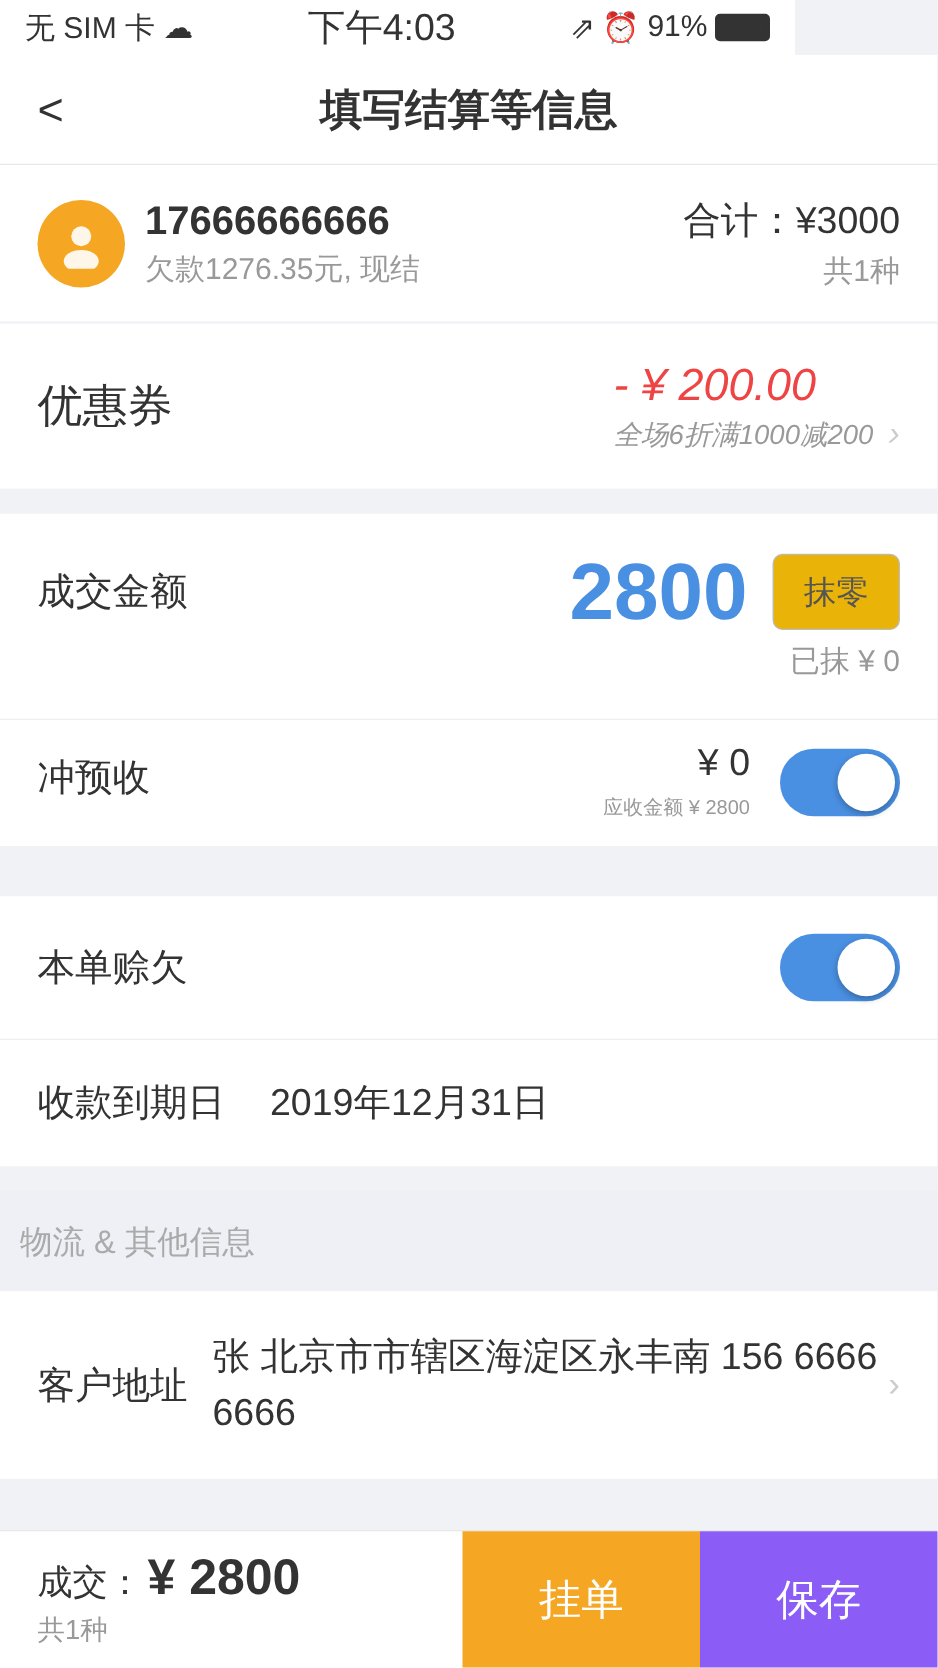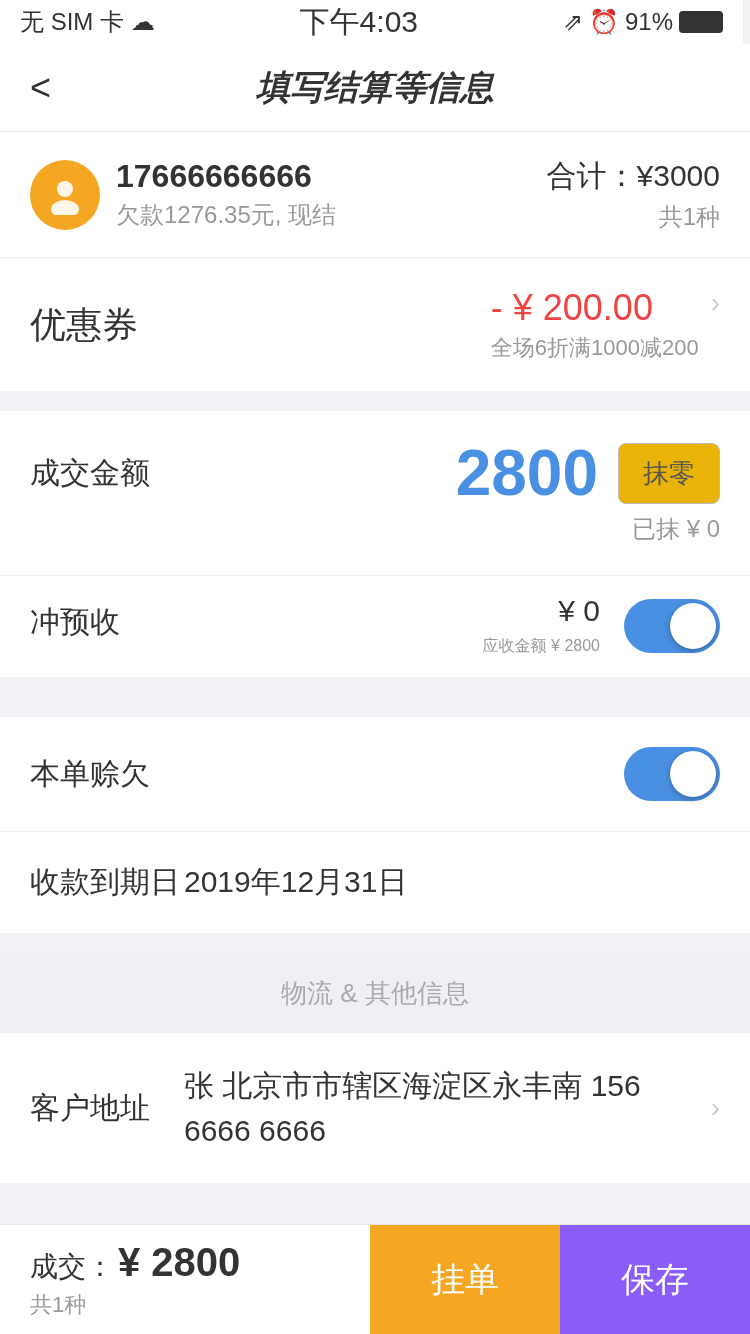--- a/index.html
+++ b/index.html
@@ -9,21 +9,21 @@
       min-height: 1334px;
       font-family: -apple-system, "PingFang SC", "Helvetica Neue", Arial, sans-serif;
       background: #f0f2f5;
       font-size: 28px;
       color: #333;
       position: relative;
     }
 
     
     .status-bar {
-      width: 743px;
+      width: 636px;
       height: 44px;
       background: #fff;
       display: flex;
       align-items: center;
       justify-content: space-between;
       padding: 0 20px;
       font-size: 24px;
       color: #333;
     }
     .status-left { display: flex; align-items: center; gap: 8px; }
@@ -45,21 +45,20 @@
       position: absolute;
       left: 30px;
       font-size: 36px;
       color: #333;
       cursor: pointer;
     }
     .nav-title {
       font-size: 34px;
       font-weight: 600;
       color: #333;
-      font-style: italic;
     }
 
     
     .content {
       width: 750px;
       background: #f0f2f5;
     }
 
     
     .card {
@@ -169,44 +168,42 @@
       margin-top: 20px;
     }
     .debit-label { font-size: 30px; color: #333; }
 
     
     .duedate-section {
       background: #fff;
       padding: 30px 30px;
       border-top: 1px solid #f0f0f0;
     }
-    .duedate-row { display: flex; align-items: center; gap: 4px; }
+    .duedate-row { display: flex; align-items: center; gap: 36px; }
     .duedate-label { font-size: 30px; color: #333; }
     .duedate-value { font-size: 30px; color: #333; }
 
     
     .logistics-divider {
       background: #eef0f5;
       height: 80px;
       display: flex;
       align-items: center;
-      justify-content: center;
       margin-top: 20px;
     }
     .logistics-text { font-size: 26px; color: #aaa; display: flex; align-items: center; gap: 16px; }
     .divider-line { flex: 1; height: 1px; background: #ccc; max-width: 120px; }
 
     
     .address-section {
       background: #fff;
       padding: 30px;
       display: flex;
       align-items: center;
       justify-content: space-between;
-      gap: 14px;
     }
     .address-label { font-size: 30px; color: #333; flex-shrink: 0; width: 120px; }
     .address-value { font-size: 30px; color: #333; flex: 1; margin-left: 20px; line-height: 1.5; }
     .address-arrow { font-size: 28px; color: #ccc; }
 
     
     .bottom-bar {
       position: fixed;
       bottom: 0;
       left: 0;
@@ -290,21 +287,21 @@
     <div class="customer-right">
       <div class="total-amount">
         <span>合计：</span><span>¥3000</span>
       </div>
       <div class="total-count">共1种</div>
     </div>
   </div>
 
   <div class="coupon-row card" style="margin-top:2px;">
     <div class="coupon-label">优惠券</div>
-    <div style="display:flex;align-items:flex-start;gap:12px;">
+    <div style="display:flex;align-items:flex-end;gap:12px;font-style:italic;">
       <div>
         <div class="coupon-discount">- ¥ 200.00</div>
         <div class="coupon-desc">全场6折满1000减200</div>
       </div>
       <div class="coupon-arrow">›</div>
     </div>
   </div>
 
   <div class="section-gap"></div>
 

